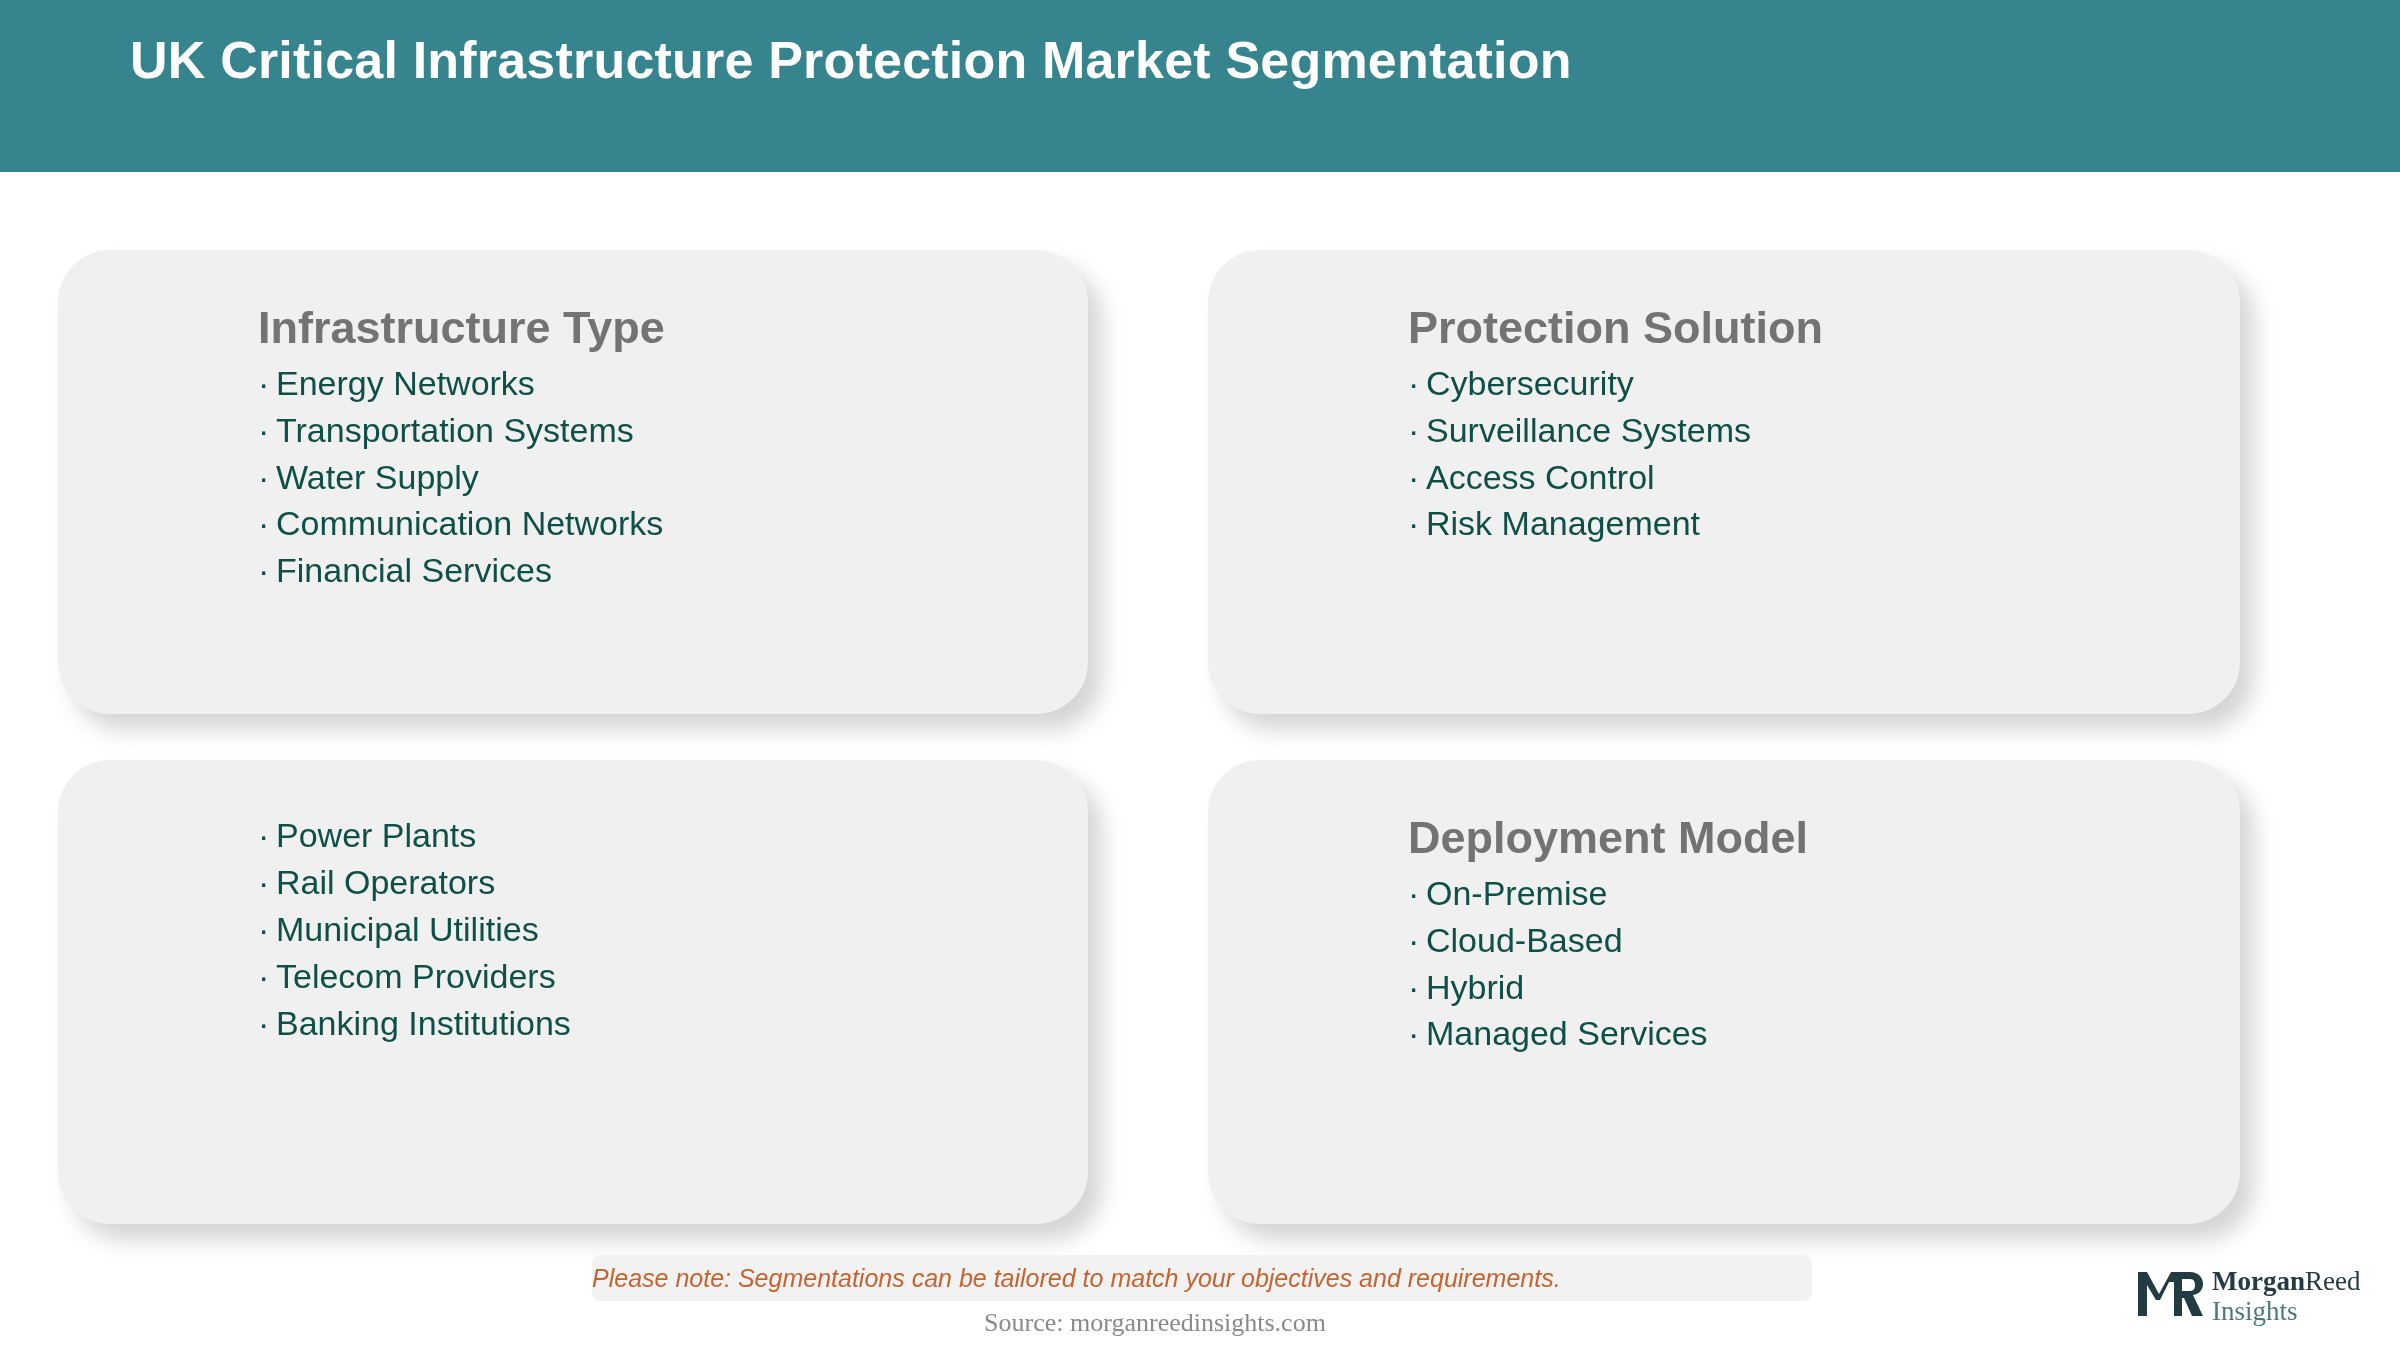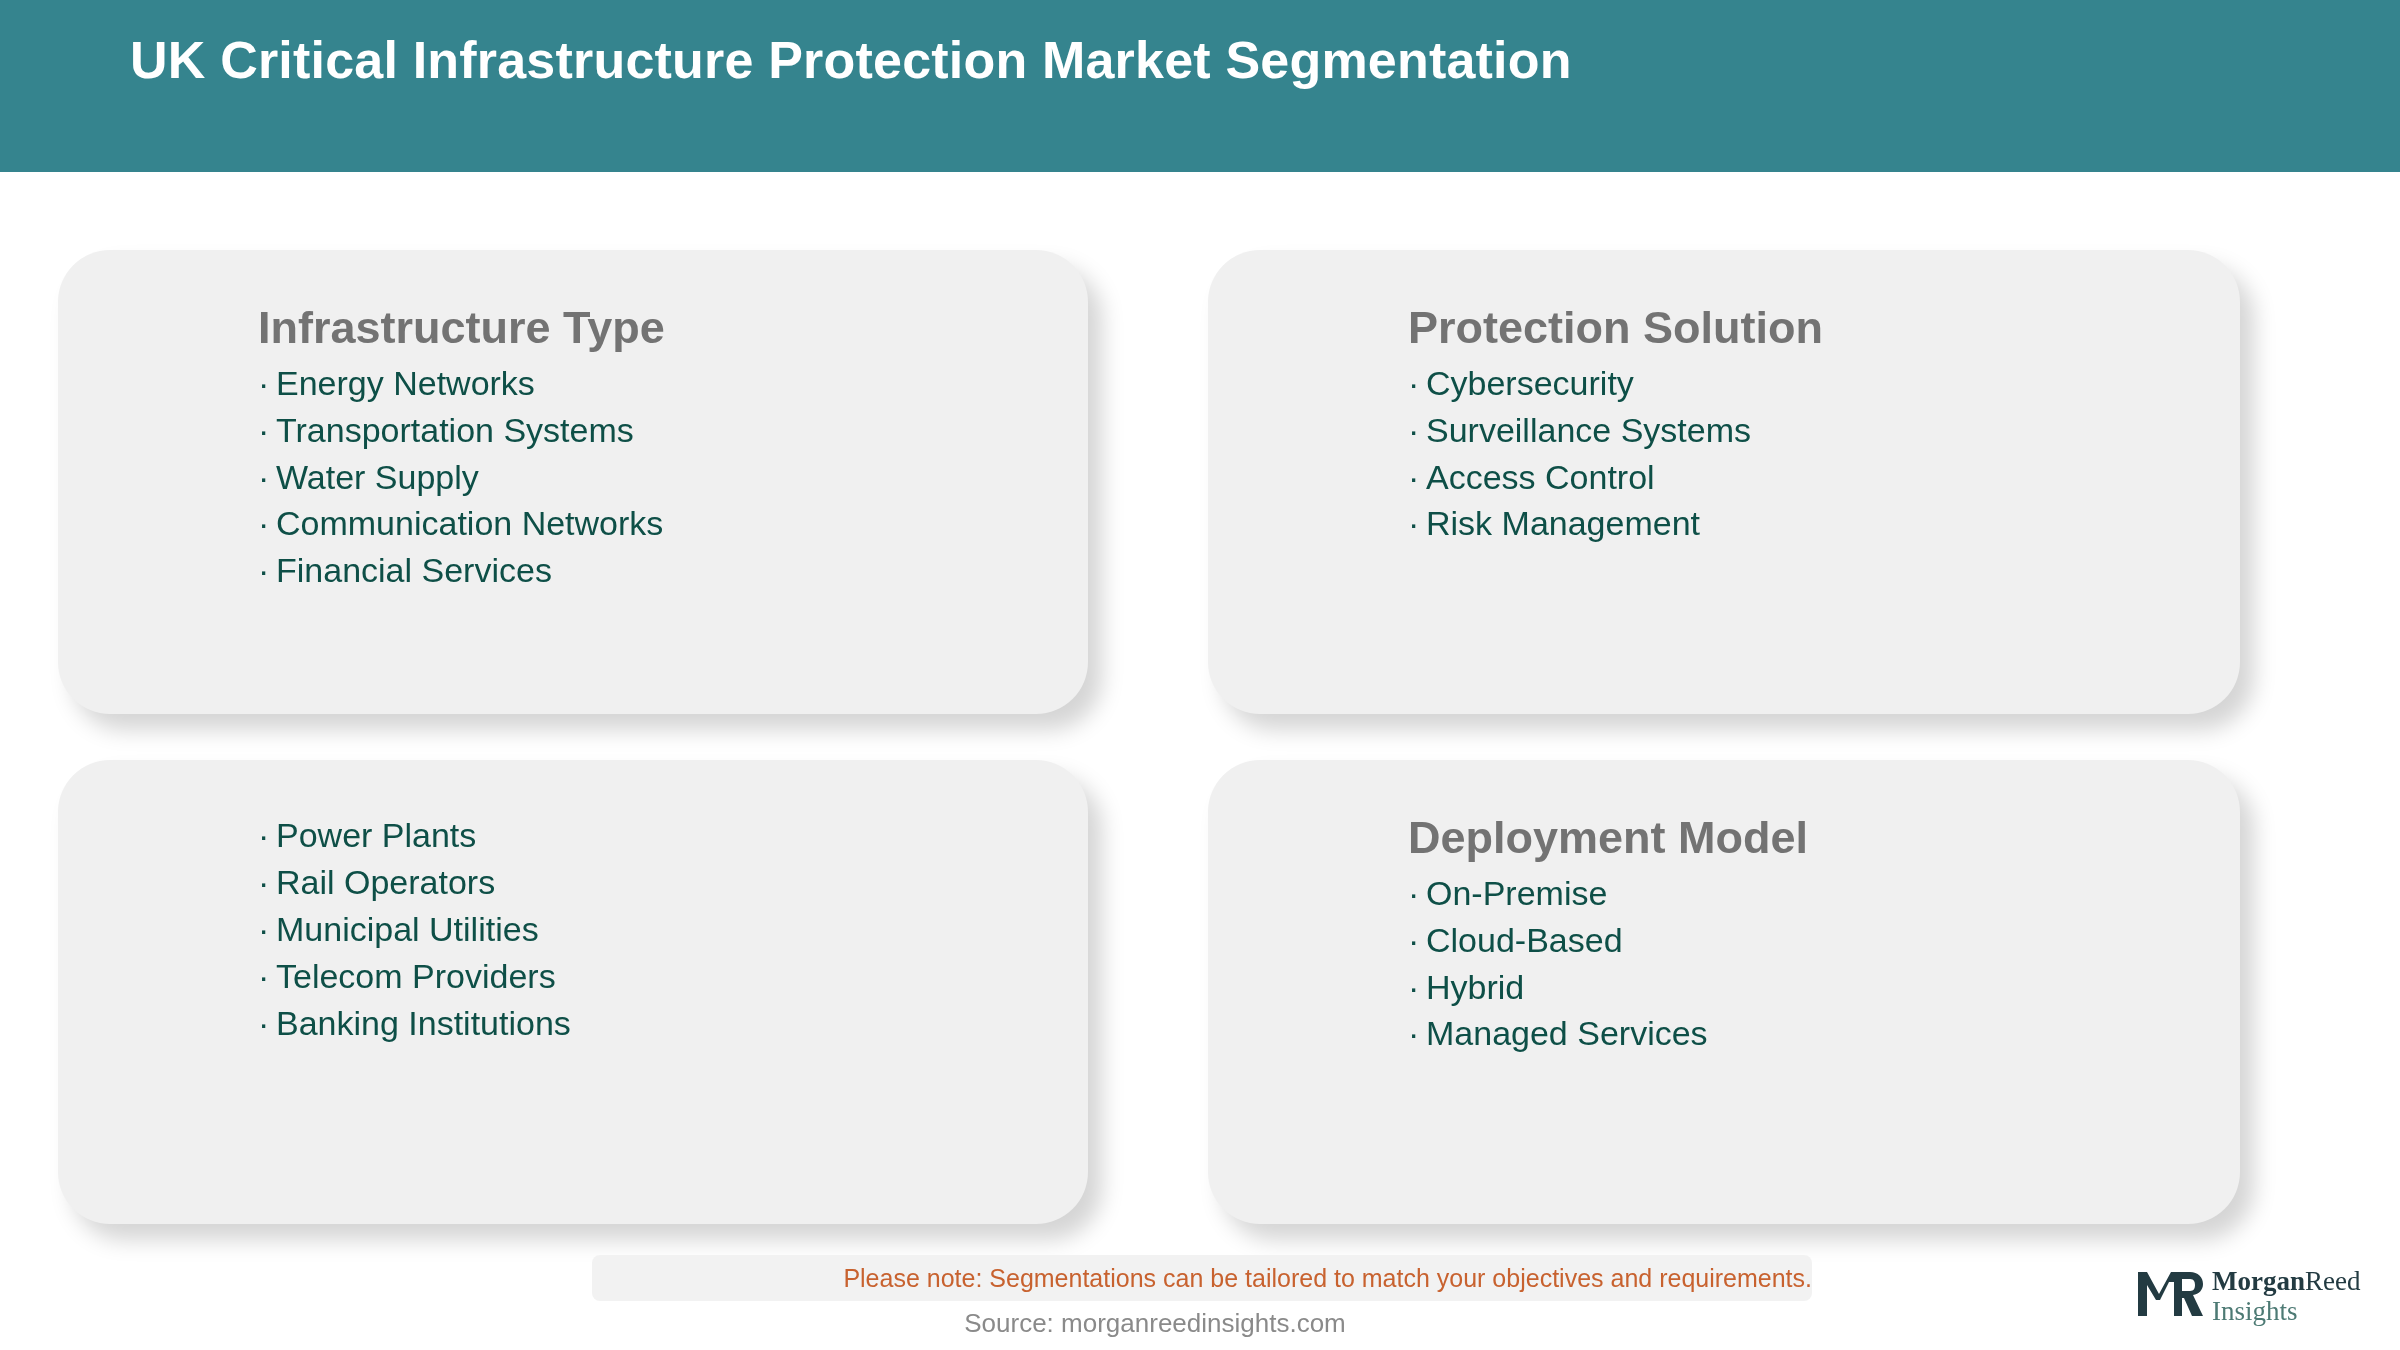--- a/index.html
+++ b/index.html
@@ -100,34 +100,36 @@
     border-radius: 8px;
     box-sizing: border-box;
   }
   .note-text {
     position: absolute;
     left: 0;
     top: 0;
     width: 1220px;
     height: 46px;
     line-height: 46px;
-    text-align: right;
+    text-align: left;
     font-size: 25px;
     color: #c8622f;
     white-space: nowrap;
+    font-style: italic;
   }
   .source-text {
     position: absolute;
     left: 0;
     top: 1308px;
     width: 2310px;
     text-align: center;
     font-size: 26px;
     color: #8a8a8a;
     white-space: nowrap;
+    font-family: Liberation Serif, serif;
   }
 
   
   .logo {
     position: absolute;
     left: 2136px;
     top: 1266px;
     width: 244px;
     height: 70px;
   }

